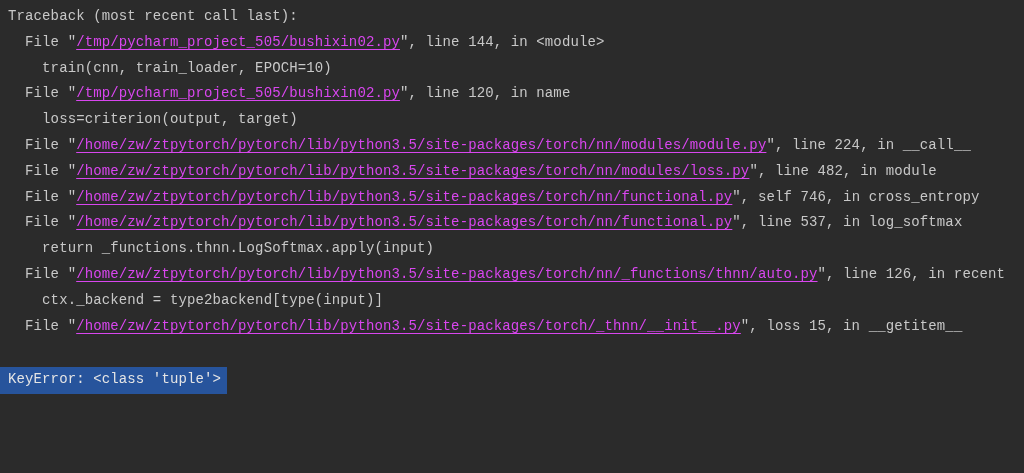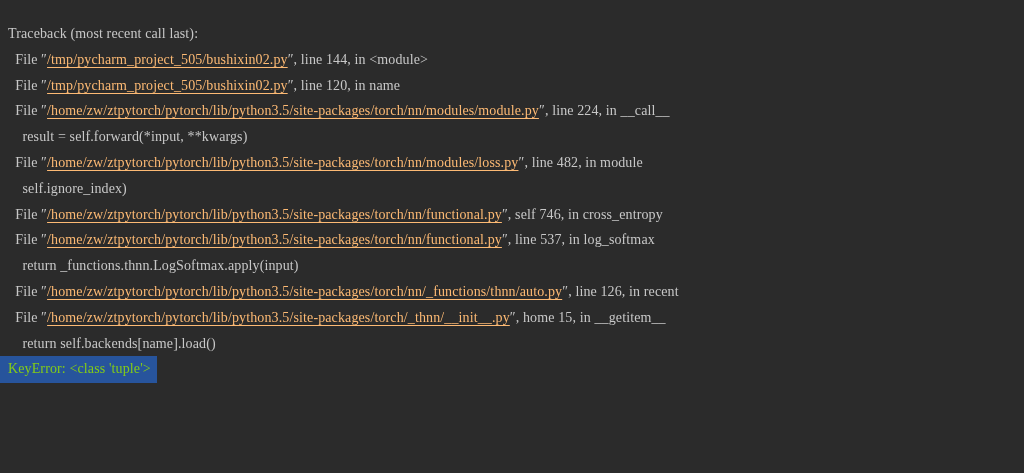--- a/index.html
+++ b/index.html
@@ -7,67 +7,68 @@
     padding: 0;
     background: #2b2b2b;
   }
   .console {
     position: relative;
     width: 1024px;
     height: 473px;
     overflow: hidden;
     background: #2b2b2b;
     box-sizing: border-box;
-    padding: 21px 0 0 8px;
-    font-family: Liberation Serif, serif;
+    padding: 4px 0 0 8px;
+    font-family: Liberation Mono, monospace;
     font-size: 14px;
     letter-spacing: 0.12px;
     line-height: 25.8px;
     color: #c8c8c8;
   }
   .line {
     white-space: pre;
     height: 25.8px;
   }
   a.file-link {
-    color: #fdba74;
+    color: #d946ef;
     text-decoration: underline;
     text-underline-offset: 3px;
     cursor: pointer;
   }
   .error-sel {
     display: inline-block;
     background: #27549c;
-    color: #84cc16;
+    color: #e5e5e5;
     padding: 0 6px 1px 8px;
     margin-left: -8px;
+    margin-top: 28px;
   }
 </style>
 </head>
 <body>
 
 <div class="console">
 
   <div class="line">Traceback (most recent call last):</div>
 
   <div class="line"><span>  File ″</span><a class="file-link">/tmp/pycharm_project_505/bushixin02.py</a><span>″, line 144, in &lt;module&gt;</span></div>
+  <div class="line">    train(cnn, train_loader, EPOCH=10)</div>
 
   <div class="line"><span>  File ″</span><a class="file-link">/tmp/pycharm_project_505/bushixin02.py</a><span>″, line 120, in name</span></div>
+  <div class="line">    loss=criterion(output, target)</div>
 
   <div class="line"><span>  File ″</span><a class="file-link">/home/zw/ztpytorch/pytorch/lib/python3.5/site-packages/torch/nn/modules/module.py</a><span>″, line 224, in __call__</span></div>
-  <div class="line">    result = self.forward(*input, **kwargs)</div>
 
   <div class="line"><span>  File ″</span><a class="file-link">/home/zw/ztpytorch/pytorch/lib/python3.5/site-packages/torch/nn/modules/loss.py</a><span>″, line 482, in module</span></div>
-  <div class="line">    self.ignore_index)</div>
 
   <div class="line"><span>  File ″</span><a class="file-link">/home/zw/ztpytorch/pytorch/lib/python3.5/site-packages/torch/nn/functional.py</a><span>″, self 746, in cross_entropy</span></div>
 
   <div class="line"><span>  File ″</span><a class="file-link">/home/zw/ztpytorch/pytorch/lib/python3.5/site-packages/torch/nn/functional.py</a><span>″, line 537, in log_softmax</span></div>
   <div class="line">    return _functions.thnn.LogSoftmax.apply(input)</div>
 
   <div class="line"><span>  File ″</span><a class="file-link">/home/zw/ztpytorch/pytorch/lib/python3.5/site-packages/torch/nn/_functions/thnn/auto.py</a><span>″, line 126, in recent</span></div>
+  <div class="line">    ctx._backend = type2backend[type(input)]</div>
 
-  <div class="line"><span>  File ″</span><a class="file-link">/home/zw/ztpytorch/pytorch/lib/python3.5/site-packages/torch/_thnn/__init__.py</a><span>″, home 15, in __getitem__</span></div>
-  <div class="line">    return self.backends[name].load()</div>
+  <div class="line"><span>  File ″</span><a class="file-link">/home/zw/ztpytorch/pytorch/lib/python3.5/site-packages/torch/_thnn/__init__.py</a><span>″, loss 15, in __getitem__</span></div>
 
   <div class="line"><span class="error-sel">KeyError: &lt;class 'tuple'&gt;</span></div>
 
 </div>
 
 </body></html>

